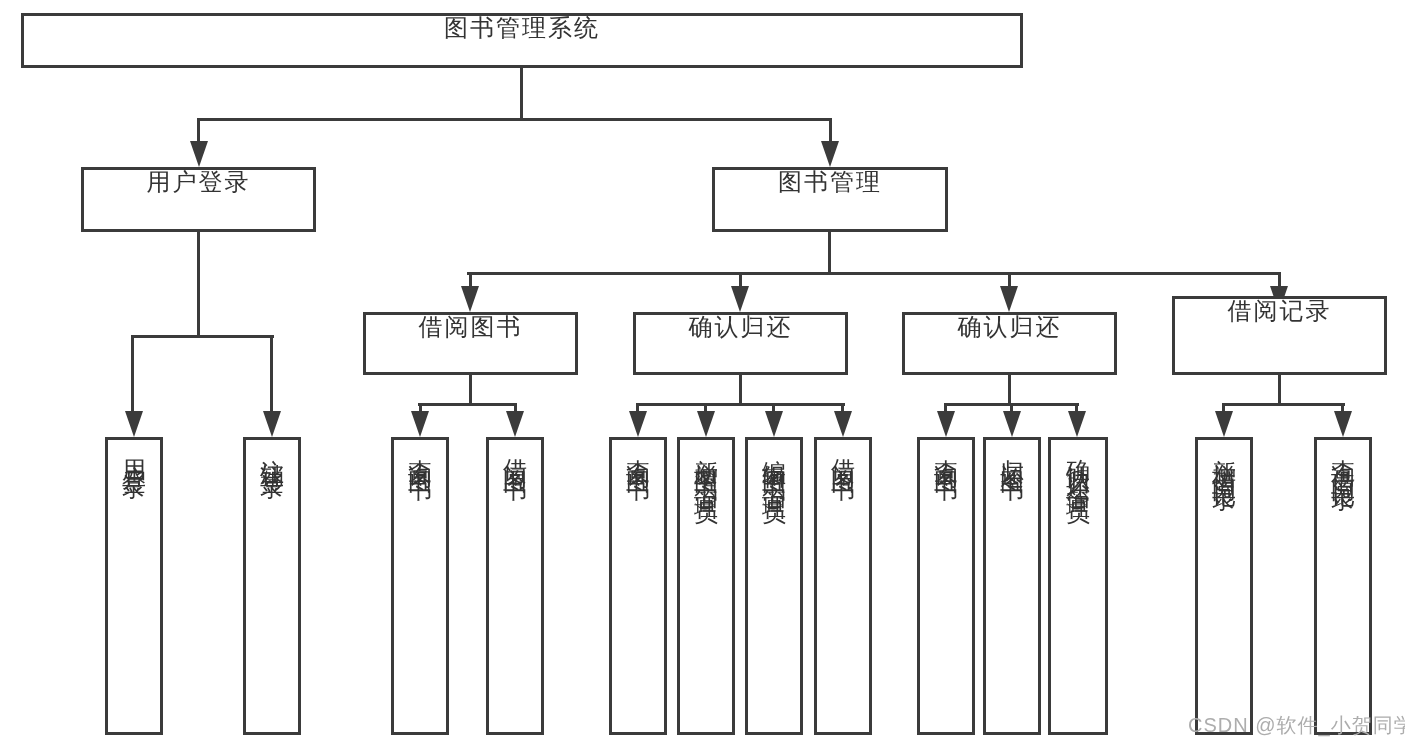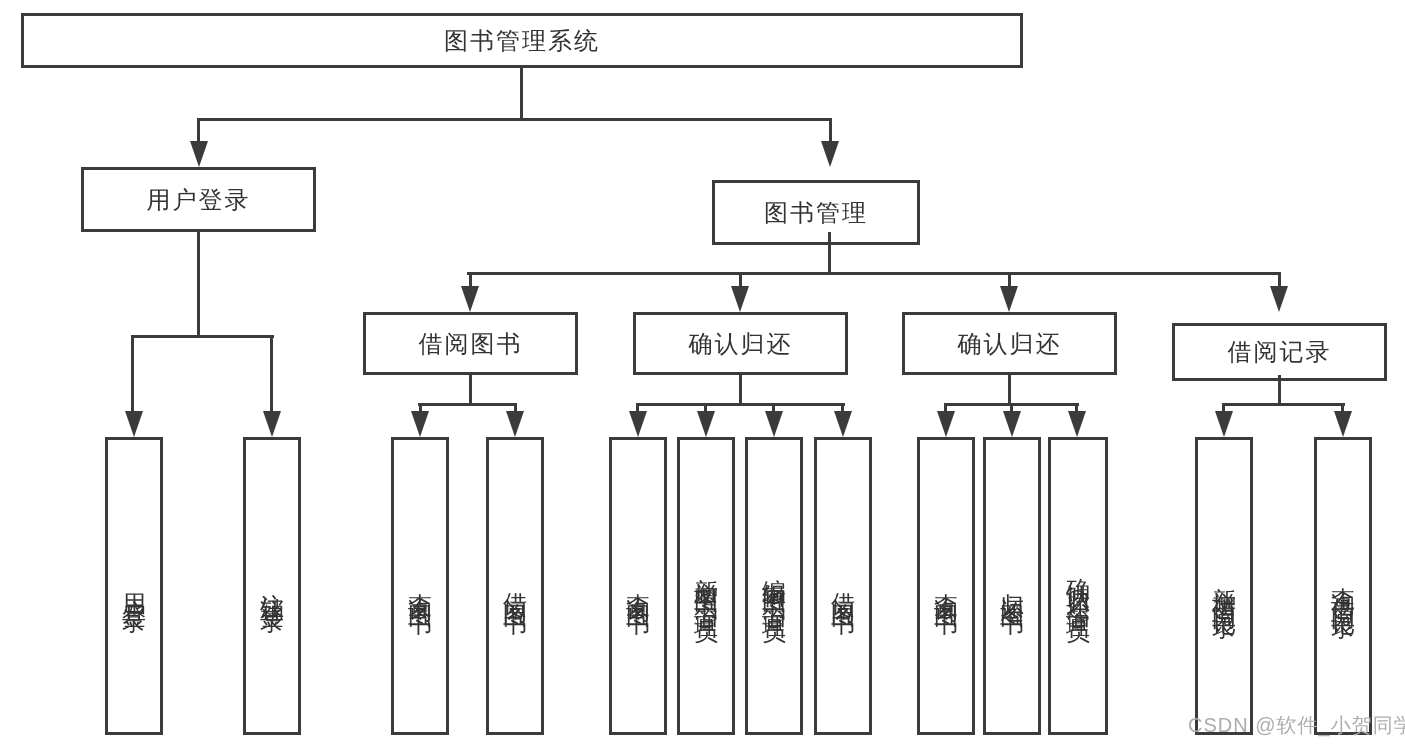--- a/index.html
+++ b/index.html
@@ -2,21 +2,21 @@
 <html><head>
 <meta charset="utf-8">
 <style>
   html,body{margin:0;padding:0;background:#ffffff;}
   .stage{
     position:relative;width:1405px;height:747px;background:#ffffff;overflow:hidden;
     font-family:"Liberation Sans","DejaVu Sans",sans-serif;
   }
   .box{
     position:absolute;box-sizing:border-box;border:3px solid #3b3b3b;background:#ffffff;
-    display:flex;align-items:center;justify-content:center;
+    display:flex;align-items:flex-start;justify-content:center;
   }
   .box .lbl{
     font-size:24px;color:#333333;letter-spacing:2px;white-space:nowrap;line-height:1;
   }
   .leaf .lbl{
     writing-mode:vertical-lr;text-orientation:mixed;letter-spacing:6px;line-height:1;
   }
   .hline{position:absolute;background:#3b3b3b;height:3px;}
   .vline{position:absolute;background:#3b3b3b;width:3px;}
   .arrow{
@@ -41,21 +41,21 @@
   <div class="vline" style="left:520px;top:68px;height:52px"></div>
   <div class="hline" style="left:197px;top:118px;width:635px"></div>
   <div class="vline" style="left:197px;top:118px;height:26px"></div>
   <div class="vline" style="left:829px;top:118px;height:26px"></div>
   <div class="arrow" style="left:190px;top:141px"></div>
   <div class="arrow" style="left:821px;top:141px"></div>
 
   <div class="box" style="left:81px;top:167px;width:235px;height:65px">
     <span class="lbl">用户登录</span>
   </div>
-  <div class="box" style="left:712px;top:180px;width:208px;height:65px">
+  <div class="box" style="left:712px;top:167px;width:236px;height:65px">
     <span class="lbl">图书管理</span>
   </div>
 
   <div class="vline" style="left:197px;top:232px;height:106px"></div>
   <div class="hline" style="left:131px;top:335px;width:143px"></div>
   <div class="vline" style="left:131px;top:335px;height:78px"></div>
   <div class="vline" style="left:270px;top:335px;height:78px"></div>
   <div class="arrow" style="left:125px;top:411px"></div>
   <div class="arrow" style="left:263px;top:411px"></div>
 
@@ -72,21 +72,21 @@
 
   <div class="box" style="left:363px;top:312px;width:215px;height:63px">
     <span class="lbl">借阅图书</span>
   </div>
   <div class="box" style="left:633px;top:312px;width:215px;height:63px">
     <span class="lbl">确认归还</span>
   </div>
   <div class="box" style="left:902px;top:312px;width:215px;height:63px">
     <span class="lbl">确认归还</span>
   </div>
-  <div class="box" style="left:1172px;top:323px;width:215px;height:58px">
+  <div class="box" style="left:1172px;top:296px;width:215px;height:79px">
     <span class="lbl">借阅记录</span>
   </div>
 
   <div class="vline" style="left:469px;top:375px;height:31px"></div>
   <div class="hline" style="left:418px;top:403px;width:99px"></div>
   <div class="vline" style="left:419px;top:403px;height:12px"></div>
   <div class="vline" style="left:514px;top:403px;height:12px"></div>
   <div class="arrow" style="left:411px;top:411px"></div>
   <div class="arrow" style="left:506px;top:411px"></div>
 

